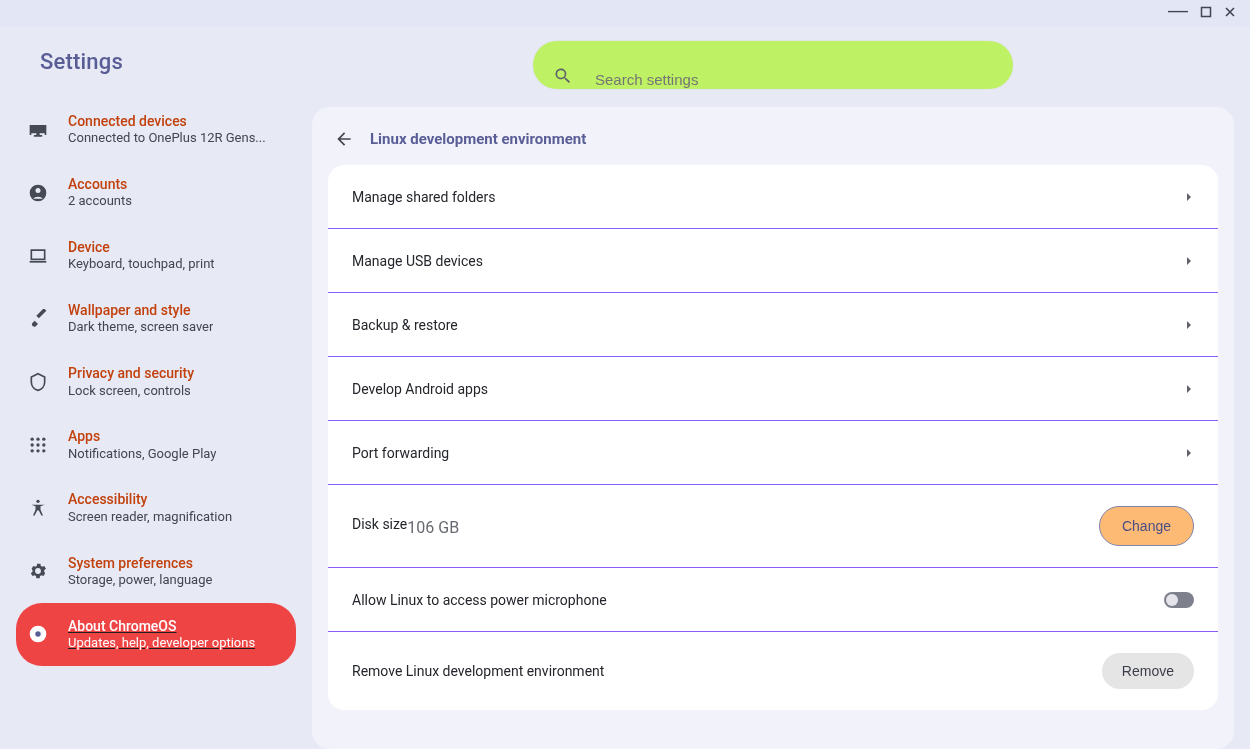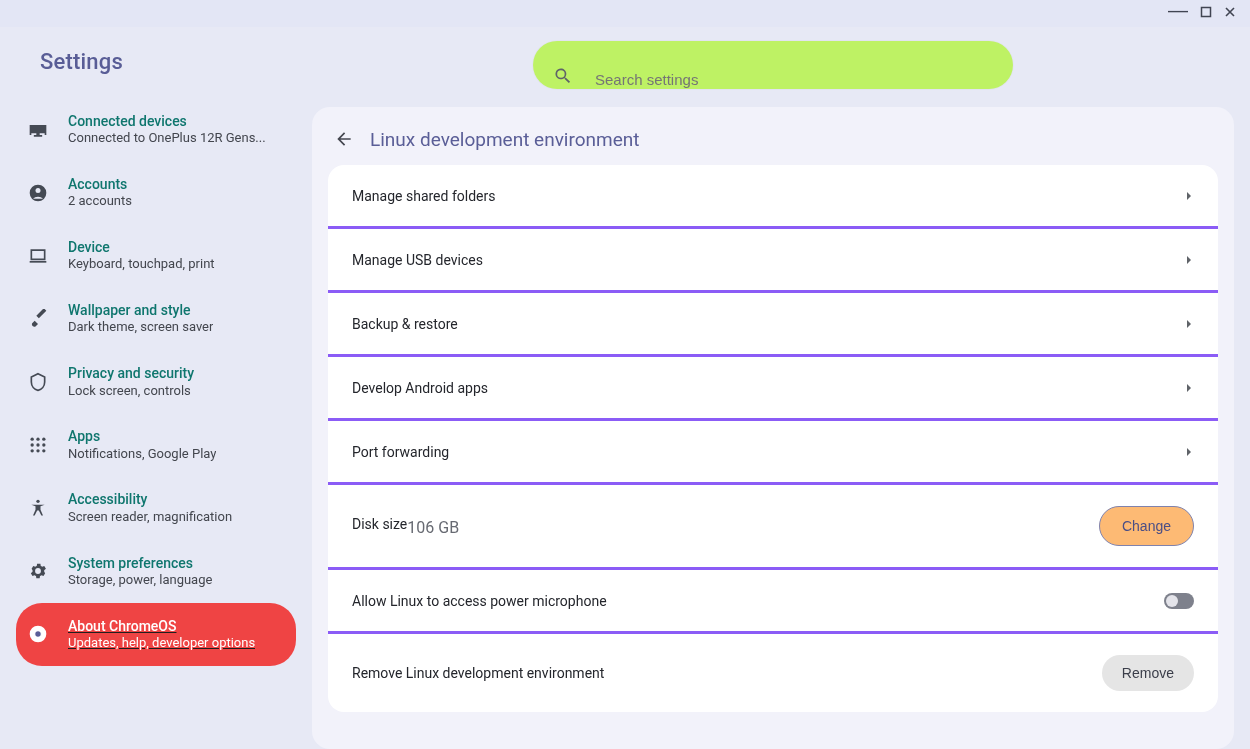--- a/index.html
+++ b/index.html
@@ -56,21 +56,21 @@
   .nav-item.active .nav-title,
   .nav-item.active .nav-sub { color: #ffffff; }
   .nav-item.active .nav-icon svg { fill: #ffffff; }
   .nav-icon {
     width: 20px; height: 20px;
     display: flex; align-items: center; justify-content: center;
     color: #454a54;
   }
   .nav-icon svg { width: 20px; height: 20px; fill: #454a54; }
   .nav-text { display: flex; flex-direction: column; line-height: 1.3; min-width: 0; }
-  .nav-title { font-size: 14px; font-weight: 500; color: #0f766e; }
+  .nav-title { font-size: 14px; font-weight: 500; color: #c2410c; }
   .nav-sub { font-size: 13px; font-weight: 400; color: #43464e; overflow: hidden; text-overflow: ellipsis; white-space: nowrap; max-width: 200px; }
 
   
   .main-col {
     flex: 1 1 auto;
     display: flex;
     flex-direction: column;
     min-width: 0;
     padding-right: 16px;
   }
@@ -108,36 +108,36 @@
     min-width: 0;
   }
   .panel-header {
     display: flex;
     align-items: center;
     gap: 14px;
     padding: 0 20px 14px 20px;
   }
   .back-btn { width: 24px; height: 24px; display: flex; align-items:center; justify-content:center; cursor:pointer; }
   .back-btn svg { width: 20px; height: 20px; fill: #44464f; }
-  .panel-title { font-size: 19px; font-weight: 400; color: #5a5e97; }
+  .panel-title { font-size: 15px; font-weight: 700; color: #5a5e97; }
 
   .card {
     background: #ffffff;
     border-radius: 16px;
     margin: 0 16px;
     overflow: hidden;
     position: relative;
   }
   .row {
     display: flex;
     align-items: center;
     justify-content: space-between;
     padding: 21px 24px;
     min-height: 64px;
-    border-bottom: 3px solid #8b5cf6;
+    border-bottom: 1px solid #8b5cf6;
     cursor: default;
   }
   .row:last-child { border-bottom: none; }
   .row .primary { font-size: 14px; color: #24262c; }
   .row .secondary { font-size: 16px; color: #676a72; margin-top: 2px; }
   .row-left { display: flex; }
   .chevron svg { width: 10px; height: 10px; fill: #5f6368; }
   .btn-outline {
     height: 40px;
     padding: 0 22px;

